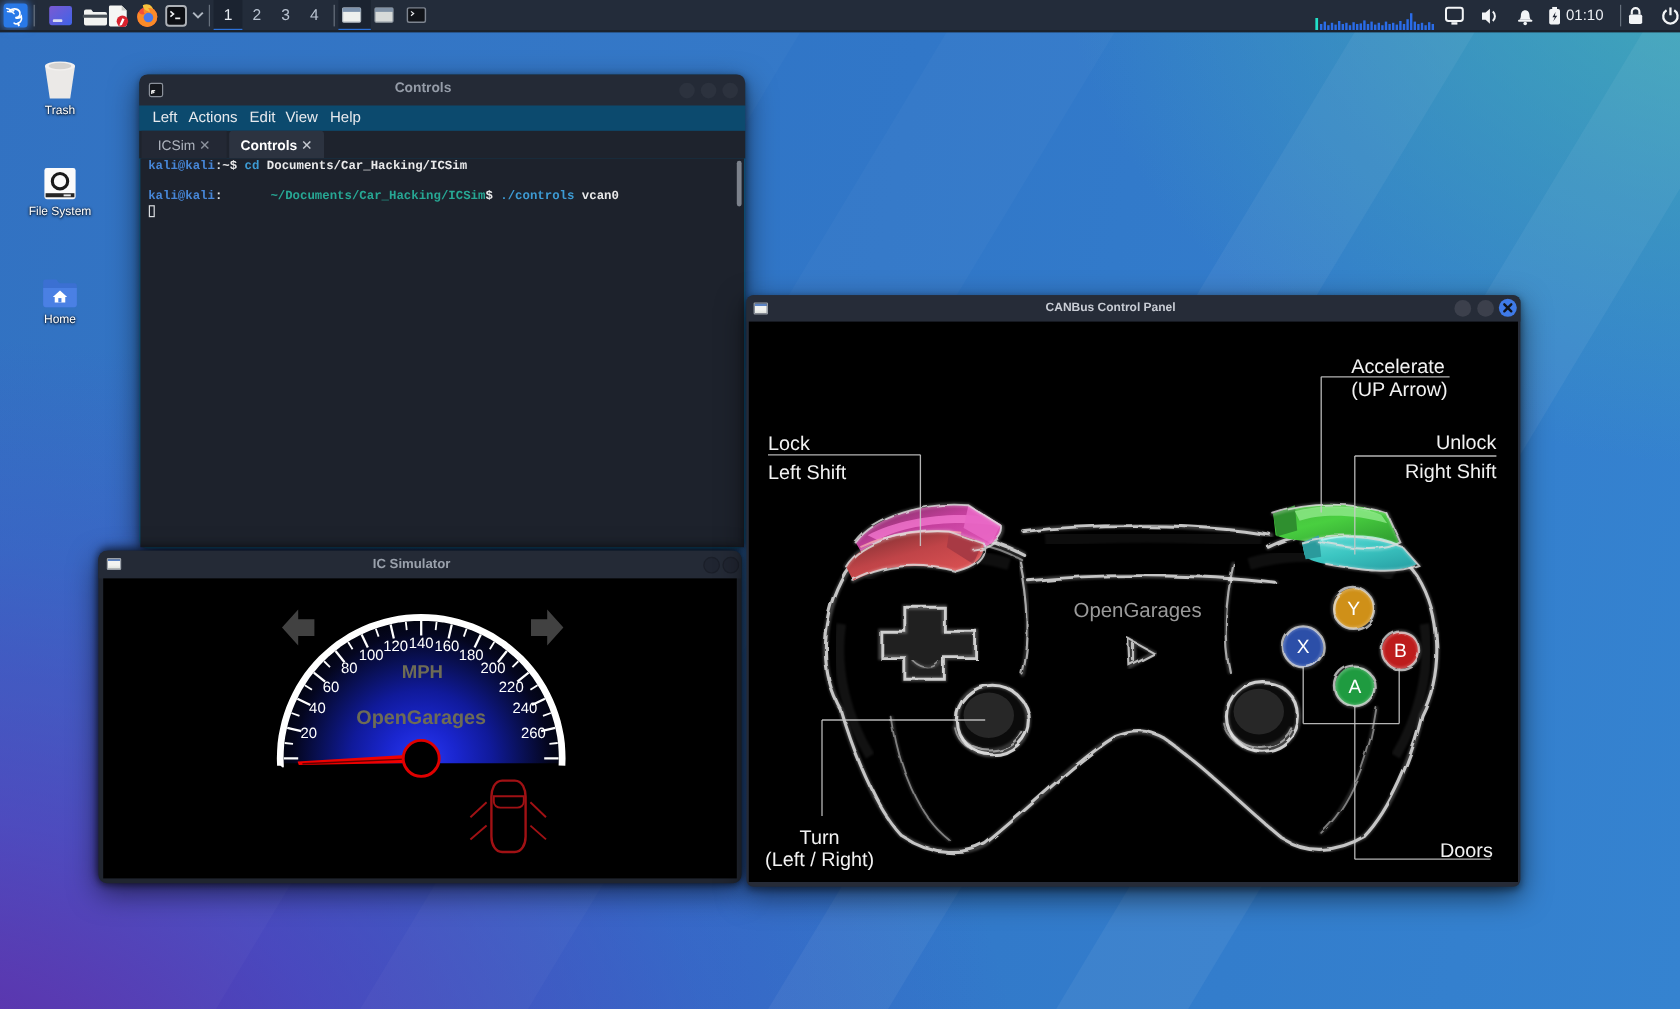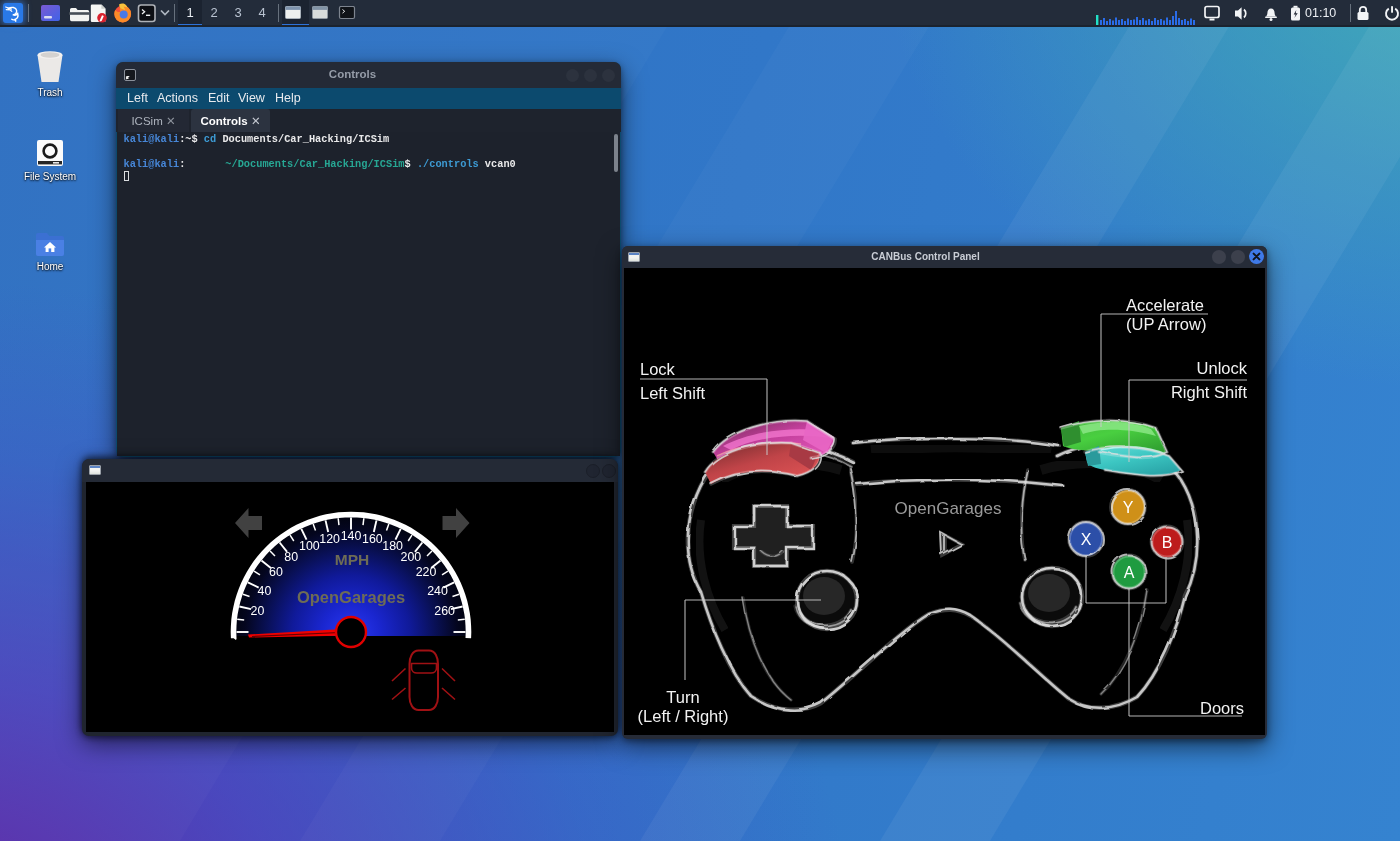--- a/index.html
+++ b/index.html
@@ -254,20 +254,21 @@
       <div class="trow"><span class="b">kali@kali</span><span class="w">:~$ </span><span class="c">cd</span><span class="w"> Documents/Car_Hacking/ICSim</span></div>
       <div class="trow">&nbsp;</div>
       <div class="trow"><span class="b">kali@kali</span><span class="w">:</span><span class="g">~/Documents/Car_Hacking/ICSim</span><span class="w">$ </span><span class="c">./controls</span><span class="w"> vcan0</span></div>
       <div class="trow"><span id="cursor"></span></div>
     </div>
   <div id="scrollbar"></div>
 </div>
 
 <div id="icsim" class="win">
   <div class="tbar"></div>
+  <div class="ttext" style="top:5px; left:-7px">IC Simulator</div>
   <div class="wicon" style="left:7px; top:6px;"></div>
   <div class="circbtn" style="right:18px; top:4.5px; width:14px; height:14px; background:#202531; border:1px solid #1b1f29;"></div>
   <div class="circbtn" style="right:2px; top:4.5px; width:14px; height:14px; background:#202531; border:1px solid #1b1f29;"></div>
   <div id="icsimblack"></div>
   <svg style="position:absolute; left:4px; top:23px;" width="528" height="250" viewBox="86 482 528 250">
     <defs>
       <radialGradient id="gaugeblue" gradientUnits="userSpaceOnUse" cx="351" cy="634" r="118">
         <stop offset="0" stop-color="#2a38f5"></stop>
         <stop offset="0.25" stop-color="#1a26cf"></stop>
         <stop offset="0.5" stop-color="#101a9a"></stop>

